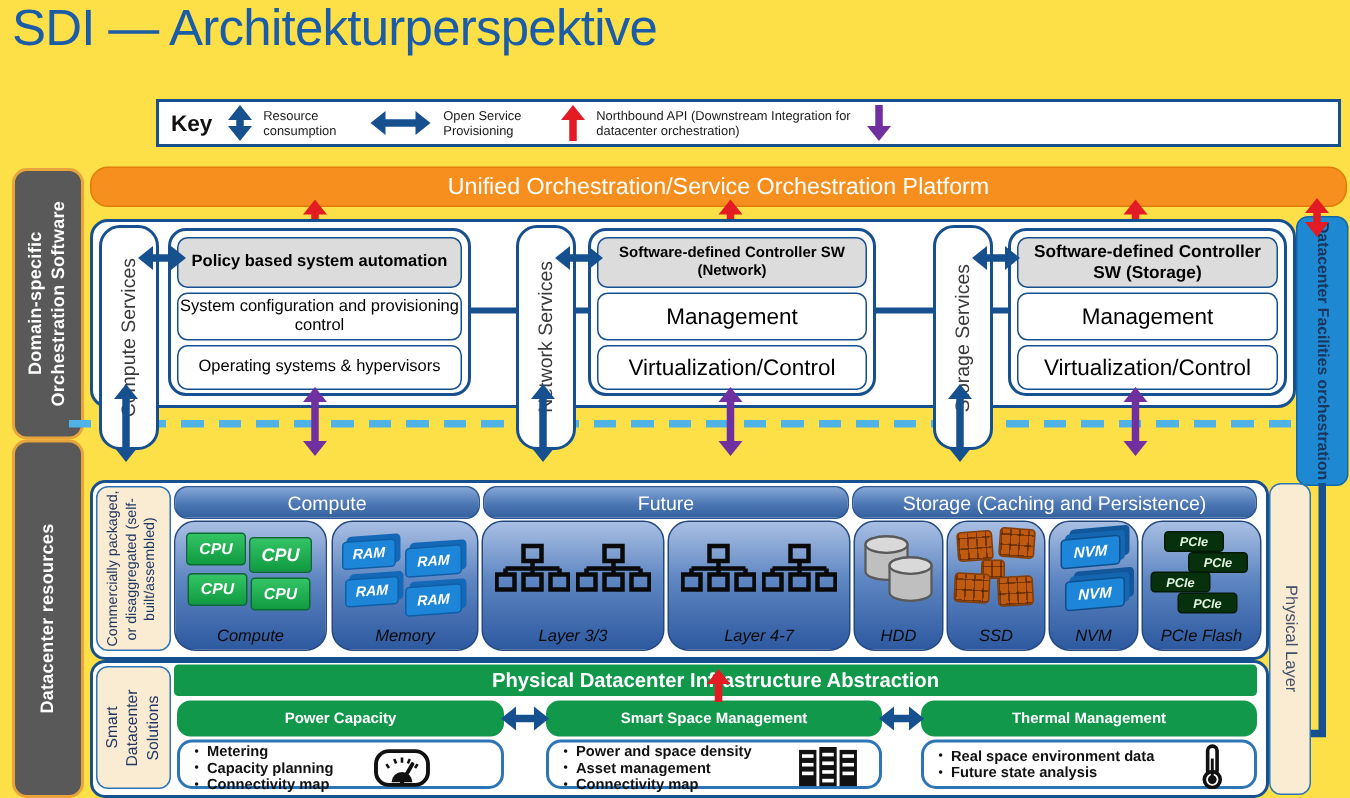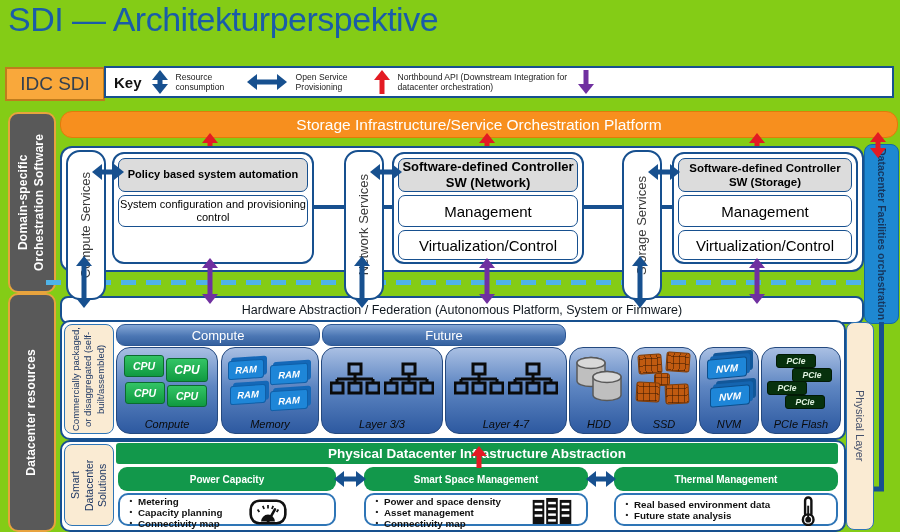--- a/index.html
+++ b/index.html
@@ -1,17 +1,17 @@
 <!DOCTYPE html>
 <html><head>
 <meta charset="utf-8">
 <style>
   html,body{margin:0;padding:0;background:#fff;}
   body{font-family:"Liberation Sans", sans-serif;}
-  .stage{position:relative;width:900px;height:532px;background:#84cc16;overflow:hidden;}
+  .stage{position:relative;width:900px;height:532px;background:#fde047;overflow:hidden;}
   .abs{position:absolute;}
   .flexc{display:flex;align-items:center;justify-content:center;text-align:center;}
   .vup{writing-mode:vertical-rl;transform:rotate(180deg);}
   .vdn{writing-mode:vertical-lr;}
 
   
   .arrv{position:absolute;width:16px;}
   .arrv i{position:absolute;left:50%;width:5px;transform:translateX(-50%);background:var(--c);top:8px;bottom:8px;}
   .arrv::before{content:"";position:absolute;left:50%;transform:translateX(-50%);top:0;
     border-left:8px solid transparent;border-right:8px solid transparent;border-bottom:10px solid var(--c);}
@@ -94,21 +94,20 @@
   .brow b{width:14px;text-align:center;font-size:8px;flex:none;}
   .icon{position:absolute;}
 </style>
 </head>
 <body>
 
 <div class="stage">
 
   <div class="abs title">SDI — Architekturperspektive</div>
 
-  <div class="abs idc flexc">IDC SDI</div>
   <div class="abs keybox">
     <span class="keylbl">Key</span>
     <span class="rel" style="width:14px;height:24px">
       <span class="arrv" style="--c:#17508F;left:0;top:0;height:24px;width:14px">
           <i></i>
         </span>
       </span>
     <span class="keytxt" style="width:62px">Resource consumption</span>
     <span class="rel" style="width:40px;height:16px">
       <span class="arrh" style="--c:#17508F;left:0;top:0;width:40px;height:16px">
@@ -129,21 +128,21 @@
       </span>
   </div>
 
   <div class="abs side flexc" style="left:8px;top:112px;width:44px;height:177px">
     <span class="vup">Domain-specific Orchestration Software</span>
     </div>
   <div class="abs side flexc" style="left:8px;top:293px;width:44px;height:235px">
     <span class="vup">Datacenter resources</span>
     </div>
 
-  <div class="abs banner flexc">Storage Infrastructure/Service Orchestration Platform</div>
+  <div class="abs banner flexc">Unified Orchestration/Service Orchestration Platform</div>
 
   <span class="arrv" style="--c:#E31B23;left:202px;top:133px;height:28px">
       <i></i>
     </span>
   <span class="arrv" style="--c:#E31B23;left:479px;top:133px;height:28px">
       <i></i>
     </span>
   <span class="arrv" style="--c:#E31B23;left:749px;top:133px;height:28px">
       <i></i>
     </span>
@@ -155,30 +154,31 @@
 
   <div class="abs svc flexc" style="left:66px">
     <span class="vup">Compute Services</span>
     </div>
   <span class="arrh" style="--c:#17508F;left:92px;top:164px;width:32px;z-index:4">
       <i></i>
     </span>
   <div class="abs stack" style="left:112px;width:202px">
     <div class="srow shead flexc">Policy based system automation</div>
     <div class="srow stxt flexc">System configuration and provisioning control</div>
+    <div class="srow stxt flexc" style="height:30px">Operating systems &amp; hypervisors</div>
   </div>
 
   <div class="abs svc flexc" style="left:344px">
     <span class="vup">Network Services</span>
     </div>
   <span class="arrh" style="--c:#17508F;left:370px;top:164px;width:32px;z-index:4">
       <i></i>
     </span>
   <div class="abs stack" style="left:392px;width:192px">
-    <div class="srow shead flexc" style="font-size:13px">Software-defined Controller SW (Network)</div>
+    <div class="srow shead flexc" style="font-size:10px">Software-defined Controller SW (Network)</div>
     <div class="srow sbig flexc">Management</div>
     <div class="srow sbig flexc" style="height:30px">Virtualization/Control</div>
   </div>
 
   <div class="abs svc flexc" style="left:622px">
     <span class="vup">Storage Services</span>
     </div>
   <span class="arrh" style="--c:#17508F;left:648px;top:164px;width:32px;z-index:4">
       <i></i>
     </span>
@@ -208,37 +208,37 @@
     </span>
   <span class="arrv" style="--c:#17508F;left:354px;top:256px;height:52px;z-index:4">
       <i></i>
     </span>
   <span class="arrv" style="--c:#17508F;left:632px;top:256px;height:52px;z-index:4">
       <i></i>
     </span>
 
   <div class="abs dash"></div>
 
-  <div class="abs hwbox flexc">Hardware Abstraction / Federation (Autonomous Platform, System or Firmware)</div>
 
   <div class="abs fac flexc">
     <span class="vdn">Datacenter Facilities orchestration</span>
     </div>
   <div class="abs" style="left:879px;top:322px;width:5px;height:168px;background:#17508F"></div>
   <span class="arrh left" style="--c:#17508F;left:830px;top:481px;width:54px">
       <i></i>
     </span>
 
   <div class="abs resbox"></div>
   <div class="abs cream flexc" style="left:64px;top:324px;width:48px;height:108px">
     <span class="vup" style="font-size:9.5px;line-height:1.3">Commercially packaged, or disaggregated (self-built/assembled)</span>
     </div>
 
   <div class="abs ghead flexc" style="left:116px;width:202px">Compute</div>
   <div class="abs ghead flexc" style="left:322px;width:242px">Future</div>
+  <div class="abs ghead flexc" style="left:568px;width:268px">Storage (Caching and Persistence)</div>
 
   <div class="abs tile" style="left:116px;width:100px">
     <span class="chip cpu" style="left:7px;top:7px;width:40px;height:22px">CPU</span>
     <span class="chip cpu" style="left:49px;top:10px;width:42px;height:24px;font-size:12px">CPU</span>
     <span class="chip cpu" style="left:8px;top:34px;width:40px;height:22px">CPU</span>
     <span class="chip cpu" style="left:50px;top:37px;width:40px;height:22px">CPU</span>
     <div class="tlabel">Compute</div>
   </div>
 
   <div class="abs tile" style="left:221px;width:96px">
@@ -400,21 +400,21 @@
           <rect x="18" y="22" width="8" height="2.5"></rect>
       <rect x="32" y="5" width="8" height="2.5"></rect>
           <rect x="32" y="11" width="8" height="2.5"></rect>
           <rect x="32" y="17" width="8" height="2.5"></rect>
         </g>
     </svg>
   </div>
   <div class="abs bullets" style="left:614px;width:224px;padding-top:5px">
     <div class="brow">
         <b>•</b>
-        <span>Real based environment data</span>
+        <span>Real space environment data</span>
       </div>
     <div class="brow">
         <b>•</b>
         <span>Future state analysis</span>
       </div>
     <svg class="icon" style="right:18px;top:1px" width="20" height="30" viewBox="0 0 20 31">
       <rect x="7" y="1.5" width="6.5" height="20" rx="3.2" fill="#fff" stroke="#111" stroke-width="2.5"></rect>
       <circle cx="10.2" cy="24.5" r="5.5" fill="#fff" stroke="#111" stroke-width="2.5"></circle>
       <rect x="9.2" y="10" width="2" height="13" fill="#111"></rect>
       <circle cx="10.2" cy="24.5" r="3" fill="#111"></circle>

